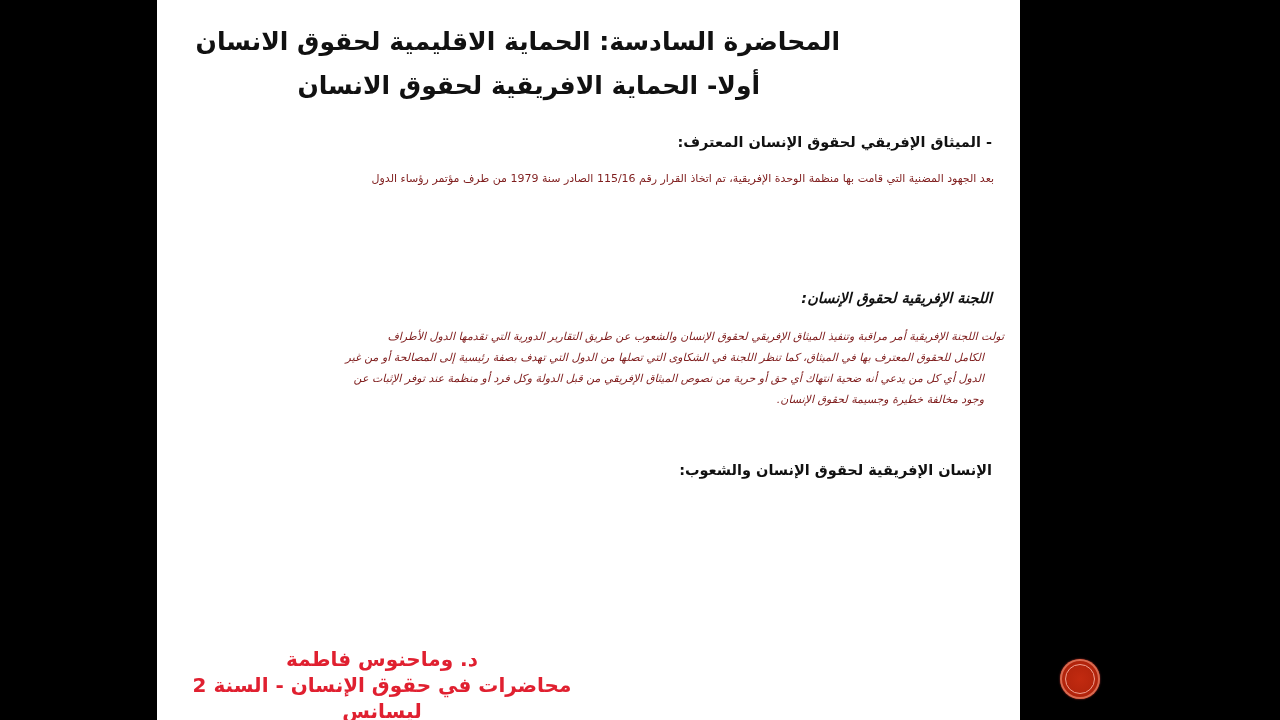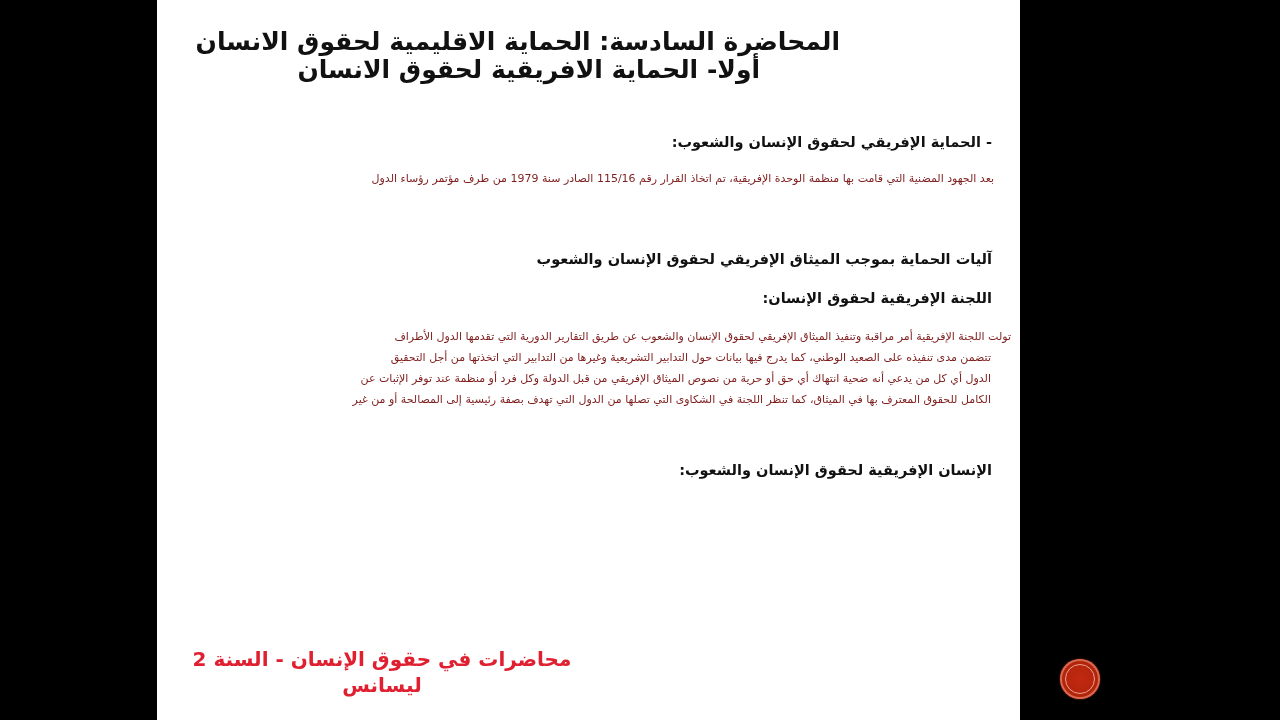--- a/index.html
+++ b/index.html
@@ -2,21 +2,21 @@
 <html><head>
 <meta charset="utf-8">
 <style>
   html, body { margin:0; padding:0; }
   body { width:1280px; height:720px; background:#000; position:relative; overflow:hidden;
          font-family:"DejaVu Sans", sans-serif; }
   .slide { position:absolute; left:157px; top:0; width:863px; height:720px; background:#fff; }
   .title { position:absolute; left:0; right:0; top:26px; text-align:center; direction:rtl;
            font-weight:bold; color:#111; font-size:25px; line-height:32px; }
   .title .l1 { position:absolute; right:180px; top:0; white-space:nowrap; }
-  .title .l2 { position:absolute; right:260px; top:28px; white-space:nowrap;margin-left:24px; }
+  .title .l2 { position:absolute; right:260px; top:44px; white-space:nowrap;margin-left:24px; }
   .blk { position:absolute; right:28px; direction:rtl; text-align:right; color:#222; }
   .h { font-weight:bold; font-size:14.5px; color:#111; white-space:nowrap; }
   .p { font-size:11px; line-height:21px; color:#7f1d1d; }
   .p div { white-space:nowrap; }
   .ind { padding-right:20px; }
   .footer { position:absolute; left:0; width:450px; direction:rtl; text-align:center; color:#e02030;
             font-size:20px; line-height:26px; font-weight:bold; }
   .logo { position:absolute; left:903px; top:659px; width:40px; height:40px; border-radius:50%;
           background:radial-gradient(circle at 50% 50%, #c22a10 0%, #b2240c 60%, #8c1c08 100%);
           box-shadow:0 0 0 2px #d96a50 inset, 0 0 2px #a33; }
@@ -25,37 +25,37 @@
 </style>
 </head>
 <body>
 
 <div class="slide">
   <div class="title">
     <div class="l1">المحاضرة السادسة: الحماية الاقليمية لحقوق الانسان</div>
     <div class="l2">أولا- الحماية الافريقية لحقوق الانسان</div>
   </div>
 
-  <div class="blk h" style="top:134px;">- الحماية الإفريقي لحقوق الإنسان والشعوب:</div>
+  <div class="blk h" style="top:134px;">- الميثاق الإفريقي لحقوق الإنسان المعترف:</div>
 
   <div class="blk p" style="top:168px; right:26px;">
     <div>بعد الجهود المضنية التي قامت بها منظمة الوحدة الإفريقية، تم اتخاذ القرار رقم 115/16 الصادر سنة 1979 من طرف مؤتمر رؤساء الدول</div>
   </div>
 
-  <div class="blk h" style="top:251px;">آليات الحماية بموجب الميثاق الإفريقي لحقوق الإنسان والشعوب</div>
 
-  <div class="blk h" style="top:290px;">اللجنة الإفريقية لحقوق الإنسان:</div>
+  <div class="blk h" style="top:290px;font-style:italic;">اللجنة الإفريقية لحقوق الإنسان:</div>
 
-  <div class="blk p" style="top:326px; right:9px;">
+  <div class="blk p" style="top:326px; right:16px;font-style:italic;">
     <div>تولت اللجنة الإفريقية أمر مراقبة وتنفيذ  الميثاق الإفريقي لحقوق الإنسان والشعوب عن طريق التقارير الدورية التي تقدمها الدول الأطراف</div>
-    <div class="ind">تتضمن مدى تنفيذه على الصعيد الوطني، كما يدرج فيها بيانات حول التدابير التشريعية وغيرها من التدابير التي اتخذتها من أجل التحقيق</div>
+    <div class="ind">الكامل للحقوق المعترف بها في الميثاق، كما تنظر اللجنة في الشكاوى التي تصلها من  الدول التي تهدف بصفة رئيسية إلى المصالحة  أو من غير</div>
     <div class="ind">الدول أي كل من يدعي أنه ضحية انتهاك أي حق أو حرية من نصوص الميثاق الإفريقي من قبل الدولة وكل فرد أو منظمة  عند توفر الإثبات عن</div>
-    <div class="ind">الكامل للحقوق المعترف بها في الميثاق، كما تنظر اللجنة في الشكاوى التي تصلها من  الدول التي تهدف بصفة رئيسية إلى المصالحة  أو من غير</div>
+    <div class="ind">وجود مخالفة خطيرة وجسيمة لحقوق الإنسان.</div>
   </div>
 
   <div class="blk h" style="top:462px;">الإنسان الإفريقية لحقوق الإنسان والشعوب:</div>
 
   <div class="footer" style="top:646px;">
+    <div>د. وماحنوس فاطمة</div>
     <div>محاضرات في حقوق الإنسان - السنة 2 ليسانس</div>
   </div>
 
   <div class="logo"></div>
 </div>
 
 </body></html>

